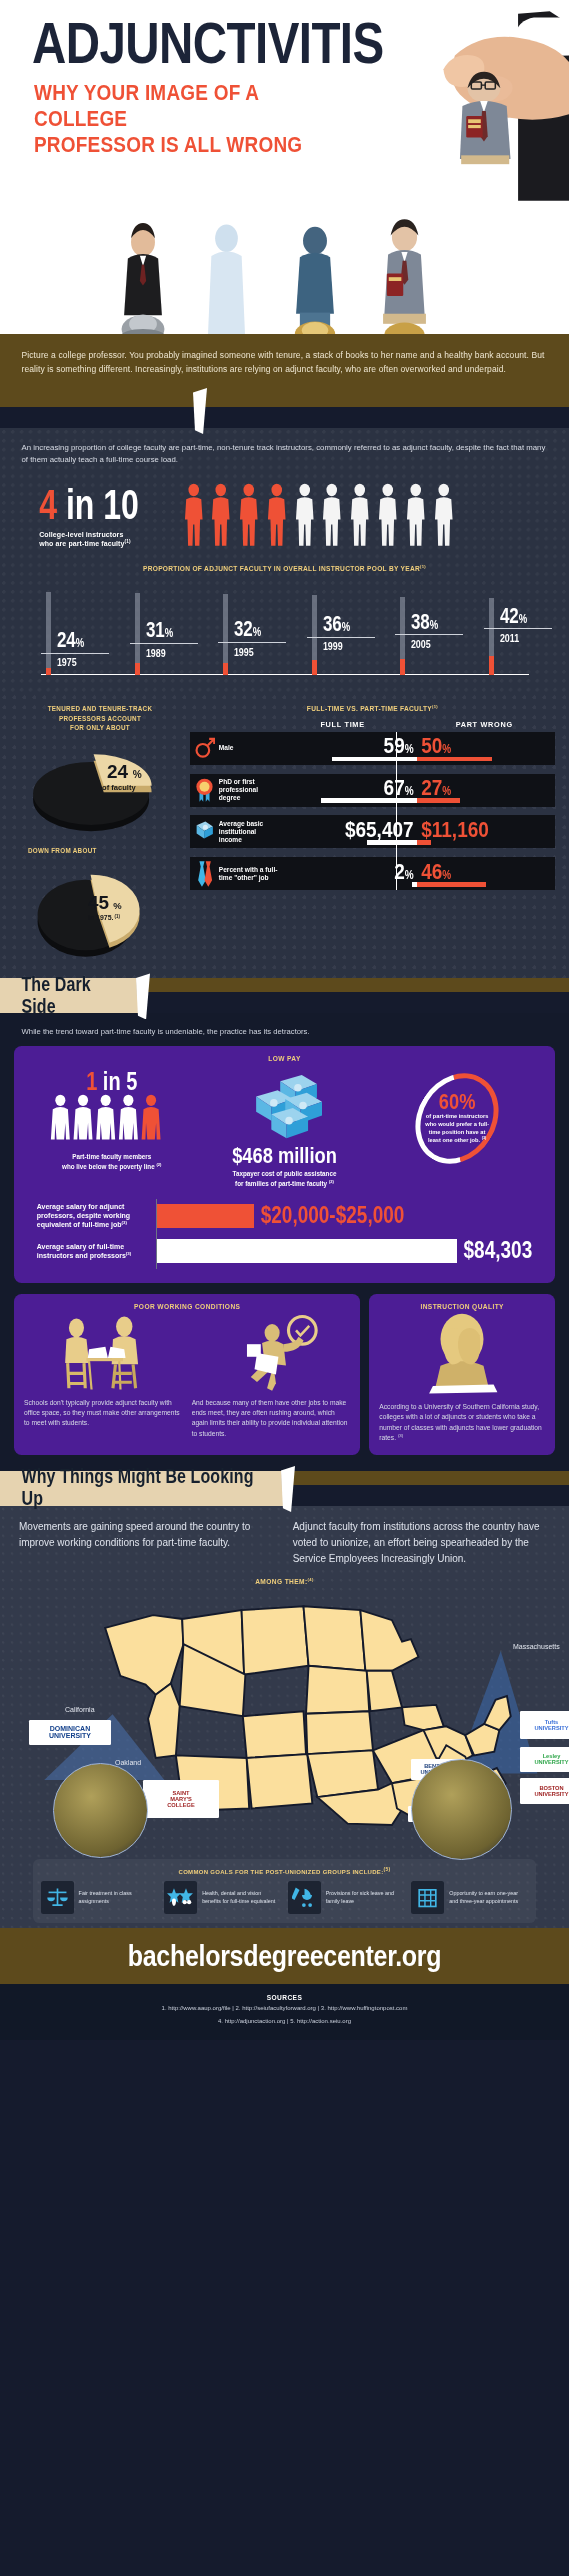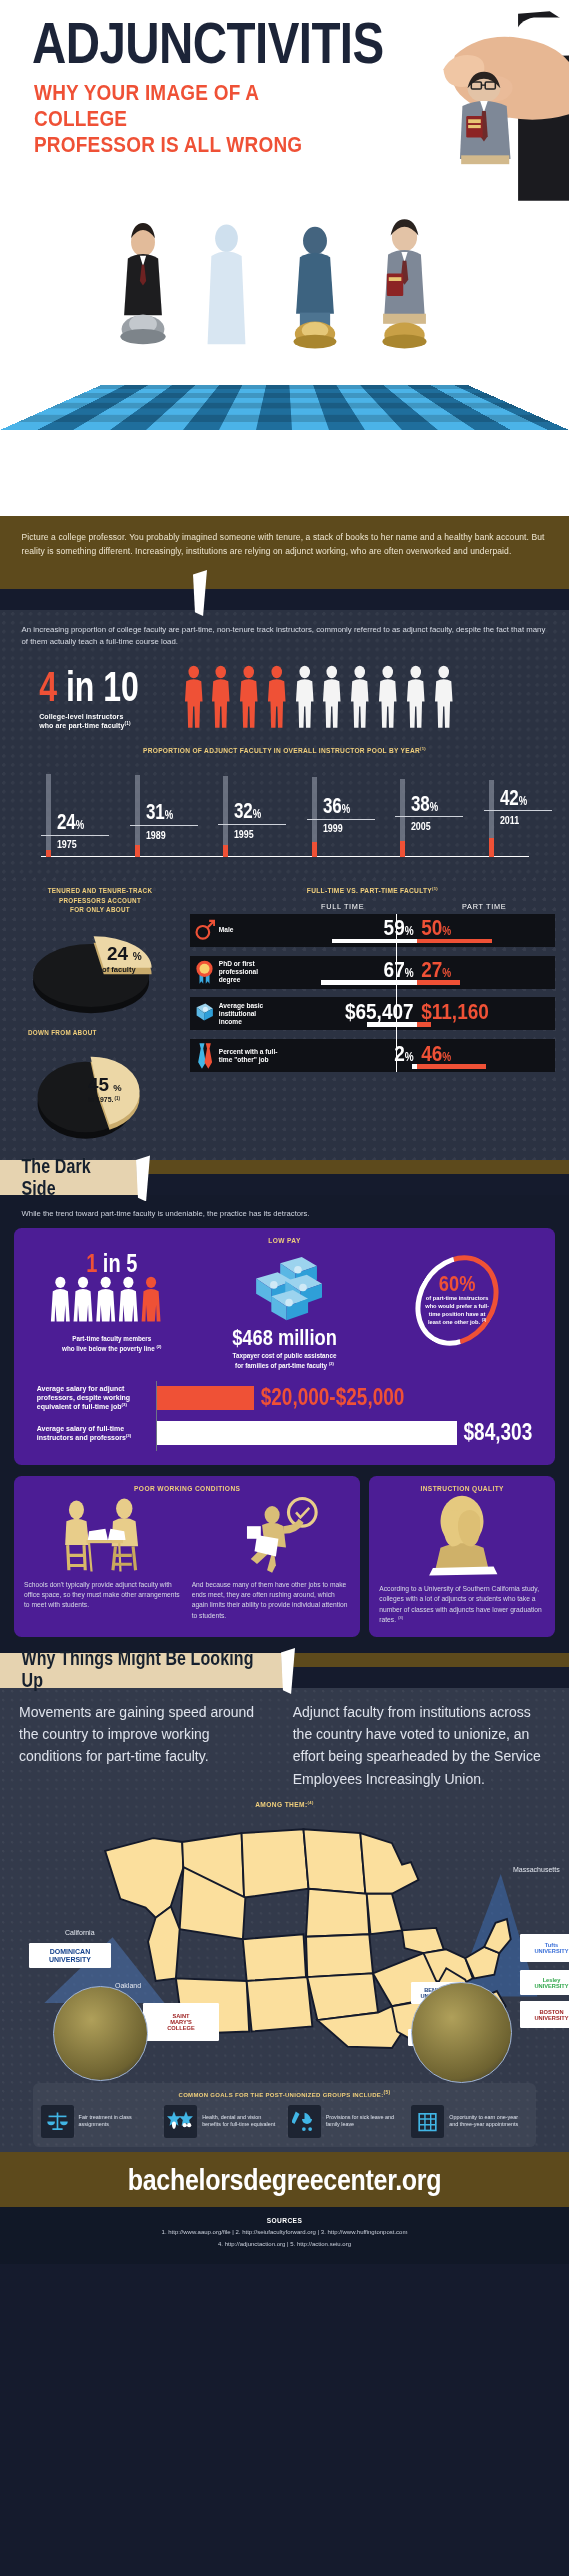--- a/index.html
+++ b/index.html
@@ -5,21 +5,21 @@
   * { box-sizing: border-box; margin: 0; padding: 0; }
   body {
     width: 569px;
     background: #151b2d;
     font-family: "Liberation Sans", sans-serif;
     -webkit-font-smoothing: antialiased;
   }
   .page { width: 569px; position: relative; overflow: hidden; }
 
   
-  .hero { background:#fff; padding: 16.4px 0 0 0; position: relative; height: 516px; overflow:hidden; }
+  .hero { background:#fff; padding: 16.4px 0 0 0; position: relative; height: 334px; overflow:hidden; }
   .hero-title {
     font-family: "Liberation Sans Narrow","Liberation Sans", sans-serif;
     font-size: 49px; font-weight: 700; letter-spacing: -0.6px;
     color: #1c2438; padding-left: 33px; line-height: .95;
     transform: scaleY(1.18) scaleX(.97); transform-origin: left top;
   }
   .hero-sub {
     margin-top: 16.4px; padding-left: 34px;
     font-family: "Liberation Sans Narrow","Liberation Sans", sans-serif;
     font-weight: 700; color: #ef5136; font-size: 19px; line-height: 1.22;
@@ -129,21 +129,21 @@
     color:#f0cf7c; font-weight:700; font-size:6.3px; line-height:1.45; text-align:center;
     letter-spacing:0.3px; margin-bottom: 6.3px;
   }
   .pie-wrap { position: relative; height: 95px; }
 
   .compare { flex:1; padding-left: 3.8px; }
   .cmp-title { text-align:center; color:#f0cf7c; font-weight:700; font-size:6.6px; letter-spacing:0.3px; }
   .cmp-title sup{font-size:4.1px;}
   .cmp-heads { display:flex; margin-top:7.6px; position:relative; }
   .cmp-heads .h {
-    flex:1; text-align:center; color:#fff; font-weight:400; font-size:7.3px; letter-spacing:0.7px;
+    flex:1; text-align:center; color:#fff; font-weight:700; font-size:7.3px; letter-spacing:0.7px;
   }
   .cmp-body { position:relative; margin-top:2.5px; }
   .cmp-divider {
     position:absolute; left:50%; top:0; bottom:0; width:1.3px; background:#fff; z-index:5;
   }
   .cmp-row {
     display:flex; align-items:center; background:#0f1116; height:33px; margin-bottom:8.9px; position:relative;
   }
   .cmp-icon { width:29px; display:flex; align-items:center; justify-content:center; flex:0 0 29px; }
   .cmp-label { width:61px; color:#fff; font-size:6.6px; font-weight:700; line-height:1.22; }
@@ -211,21 +211,21 @@
   .body-txt sup{font-size:4.4px;}
 
   
   .sec4 {
     background:
       radial-gradient(circle at 3.2px 3.2px, rgba(255,255,255,.05) 1.1px, transparent 1.4px) 0 0/8.9px 8.9px,
       #333a4b;
     padding: 12.6px 19px 5px;
   }
   .sec4-cols { display:flex; gap:16.4px; }
-  .sec4-cols p { color:#dfe3ec; font-size:14px; line-height:1.6; flex:1; }
+  .sec4-cols p { color:#dfe3ec; font-size:10px; line-height:1.6; flex:1; }
   .among { text-align:center; color:#f0cf7c; font-weight:700; font-size:6.6px; letter-spacing:0.4px; margin-top:10px;}
   .among sup{font-size:4.1px;}
 
   .map-area { position:relative; height: 266px; margin-top: 5px; }
   .usmap { position:absolute; left: 76px; top: 10px; width: 417px; }
   .pin-label { position:absolute; color:#e4e8f0; font-size:7px; }
   .logo-box {
     position:absolute; background:#fff; border-radius:1.3px;
     display:flex; align-items:center; justify-content:center; text-align:center;
     font-weight:700; line-height:1.05;
@@ -342,21 +342,21 @@
           <rect x="22" y="92" width="26" height="36" rx="2" fill="#8c2424"></rect>
           <rect x="25" y="98" width="20" height="6" fill="#e8c774"></rect>
           <rect x="16" y="156" width="68" height="16" fill="#d2b98c"></rect>
           <ellipse cx="50" cy="190" rx="32" ry="20" fill="#c8a046"></ellipse>
           <ellipse cx="50" cy="200" rx="35" ry="11" fill="#a9862f"></ellipse>
         </svg>
       </div>
     </div>
   </div>
 
-  <div class="intro">Picture a college professor. You probably imagined someone with tenure, a stack of books to her name and a healthy bank account. But reality is something different. Increasingly, institutions are relying on adjunct working, who are often overworked and underpaid.</div>
+  <div class="intro">Picture a college professor. You probably imagined someone with tenure, a stack of books to her name and a healthy bank account. But reality is something different. Increasingly, institutions are relying on adjunct faculty, who are often overworked and underpaid.</div>
 
   <div class="band"></div>
   <div class="banner-wrap">
     <div class="banner-fold" style="left:193px;"></div>
   </div>
 
   <div class="sec1">
     <div class="sec-lead">An increasing proportion of college faculty are part-time, non-tenure track instructors, commonly referred to as adjunct faculty, despite the fact that many of them actually teach a full-time course load.</div>
 
     <div class="fourten">
@@ -499,21 +499,21 @@
         </svg>
       </div>
     </div>
 
     <div class="compare">
       <div class="cmp-title">
         <span>FULL-TIME VS. PART-TIME FACULTY</span><sup>(1)</sup>
       </div>
       <div class="cmp-heads">
         <div class="h" style="padding-left:82px;">FULL TIME</div>
-        <div class="h">PART TIME</div>
+        <div class="h">PART WRONG</div>
       </div>
       <div class="cmp-body" id="cmp-body">
         <div class="cmp-divider" style="left:206px;"></div>
       <div class="cmp-row">
             <div class="cmp-icon">
               <svg width="21.5" height="21.5" viewBox="0 0 34 34">
                 <circle cx="14" cy="21" r="10" fill="none" stroke="#ef5136" stroke-width="3.4"></circle>
                 <path d="M22 13 L31 4 M24 3 h8 v8" fill="none" stroke="#ef5136" stroke-width="3.4"></path>
               </svg>
             </div>

